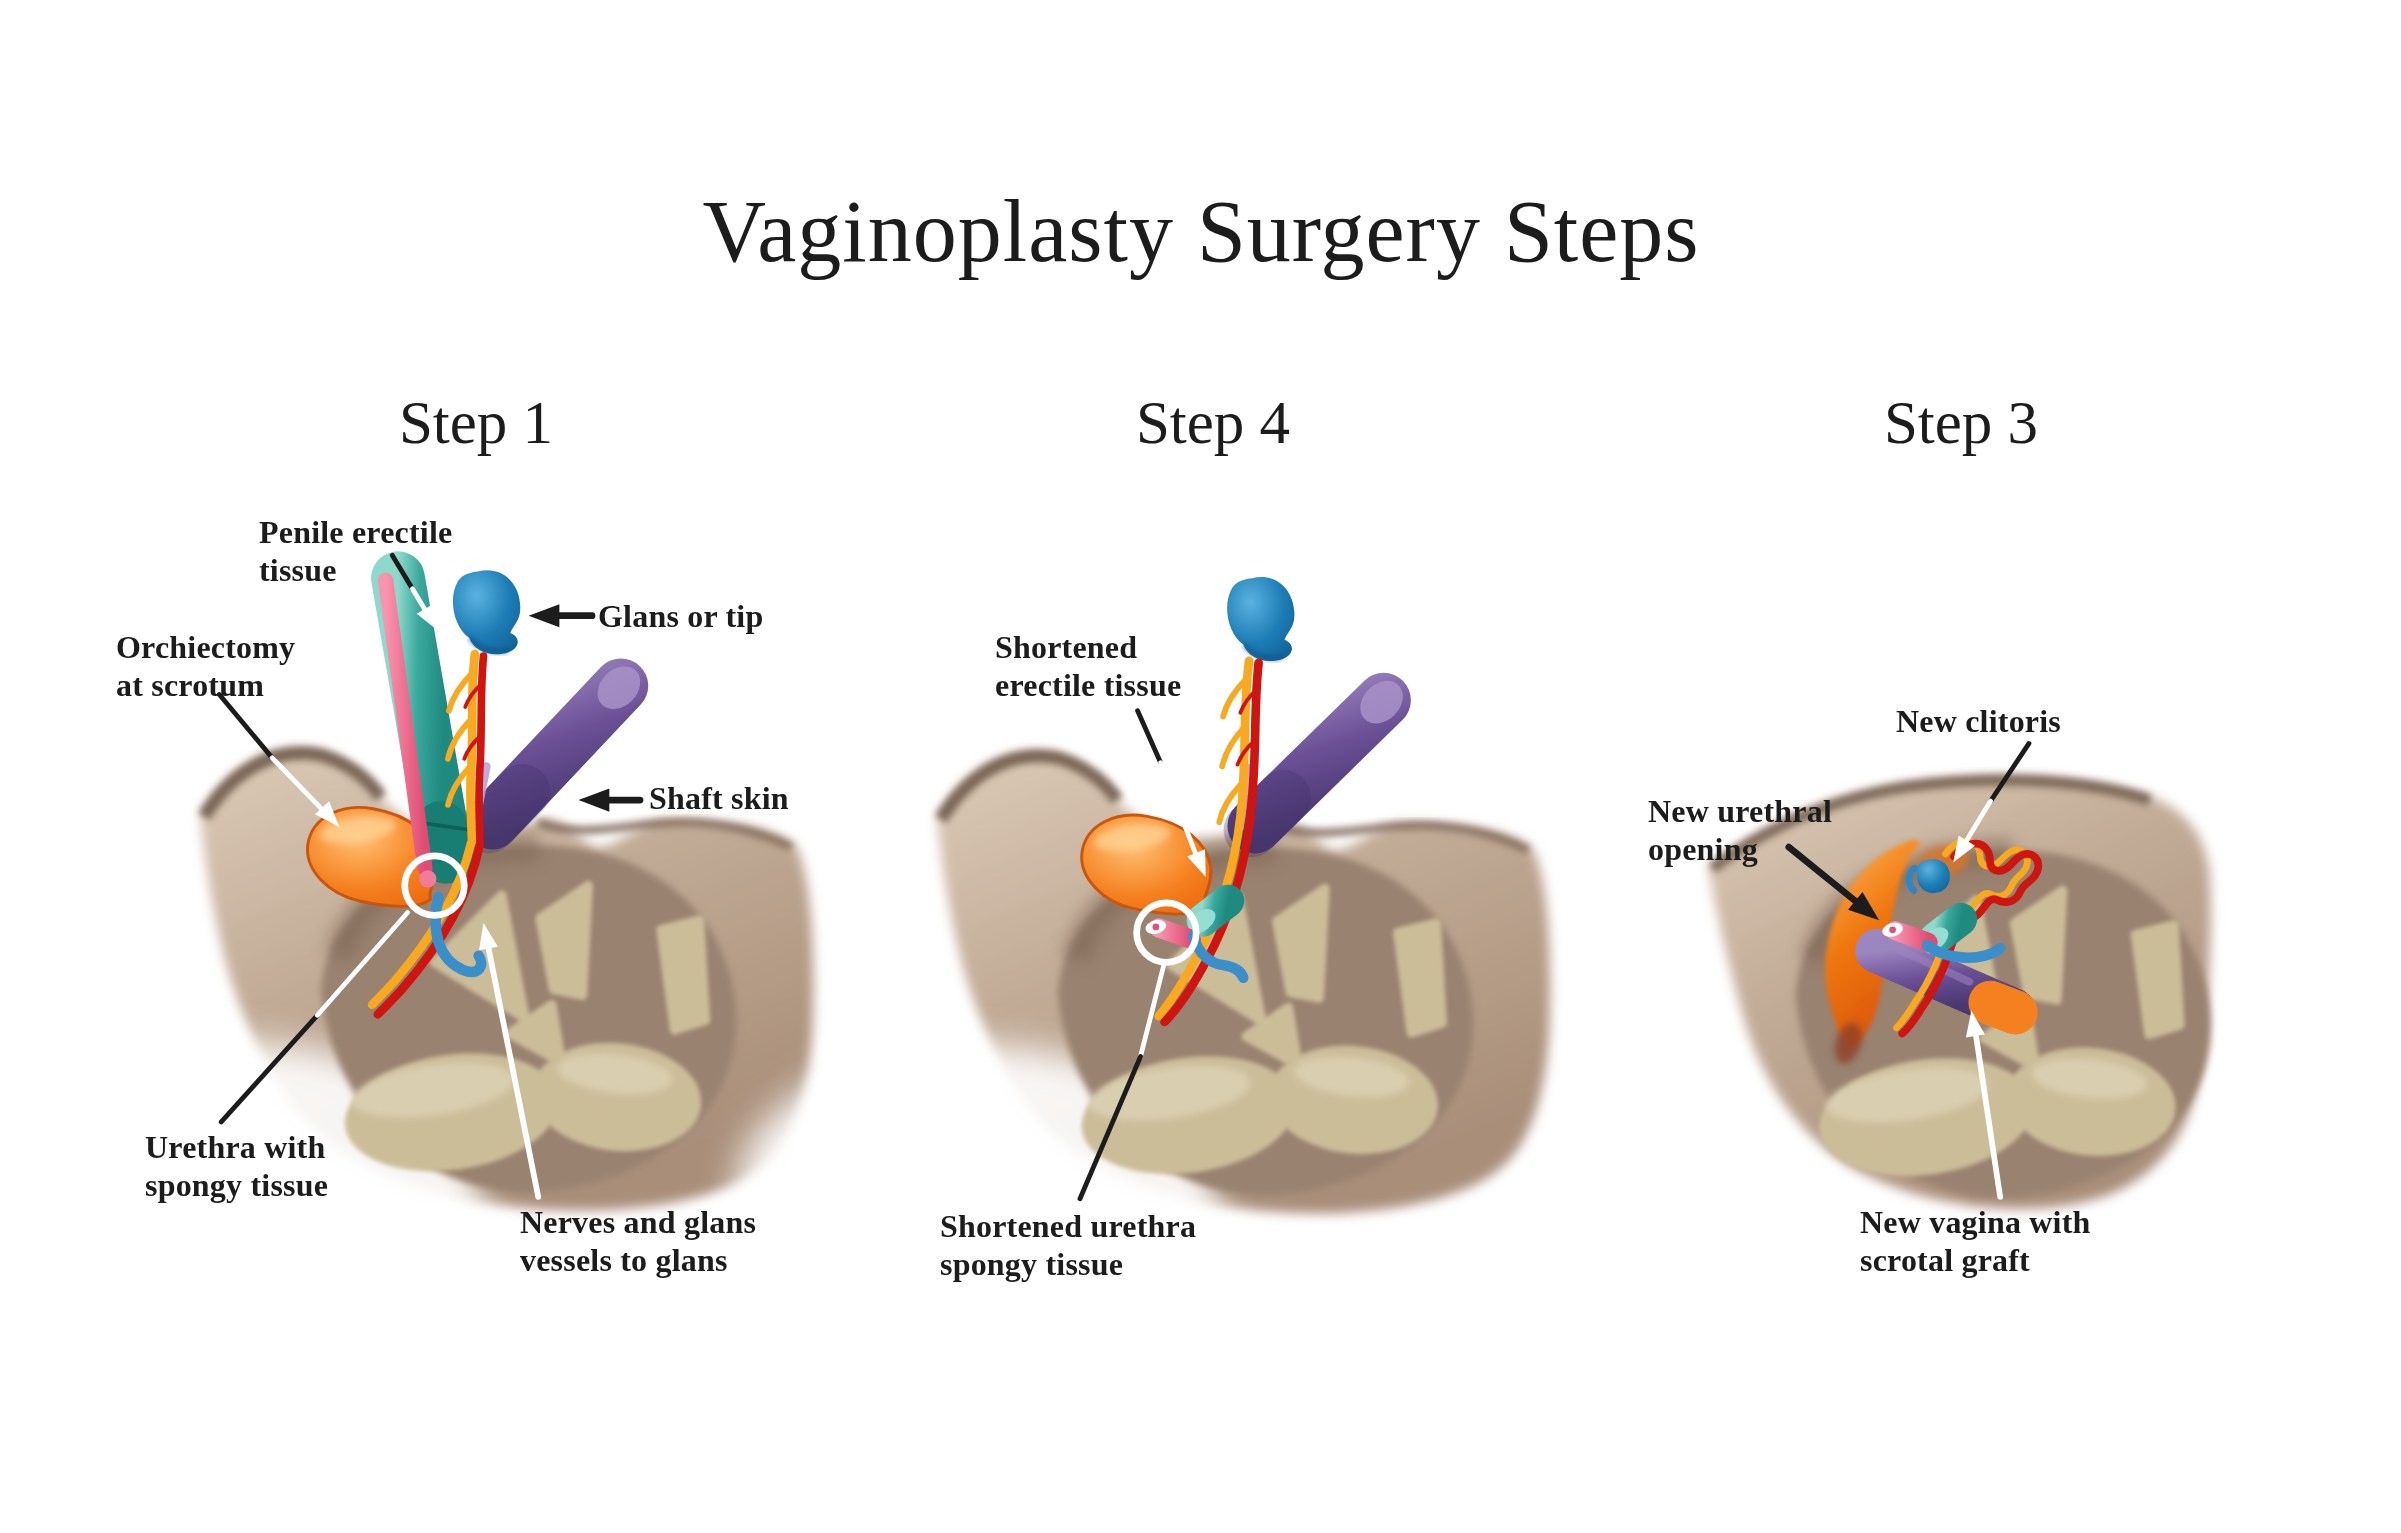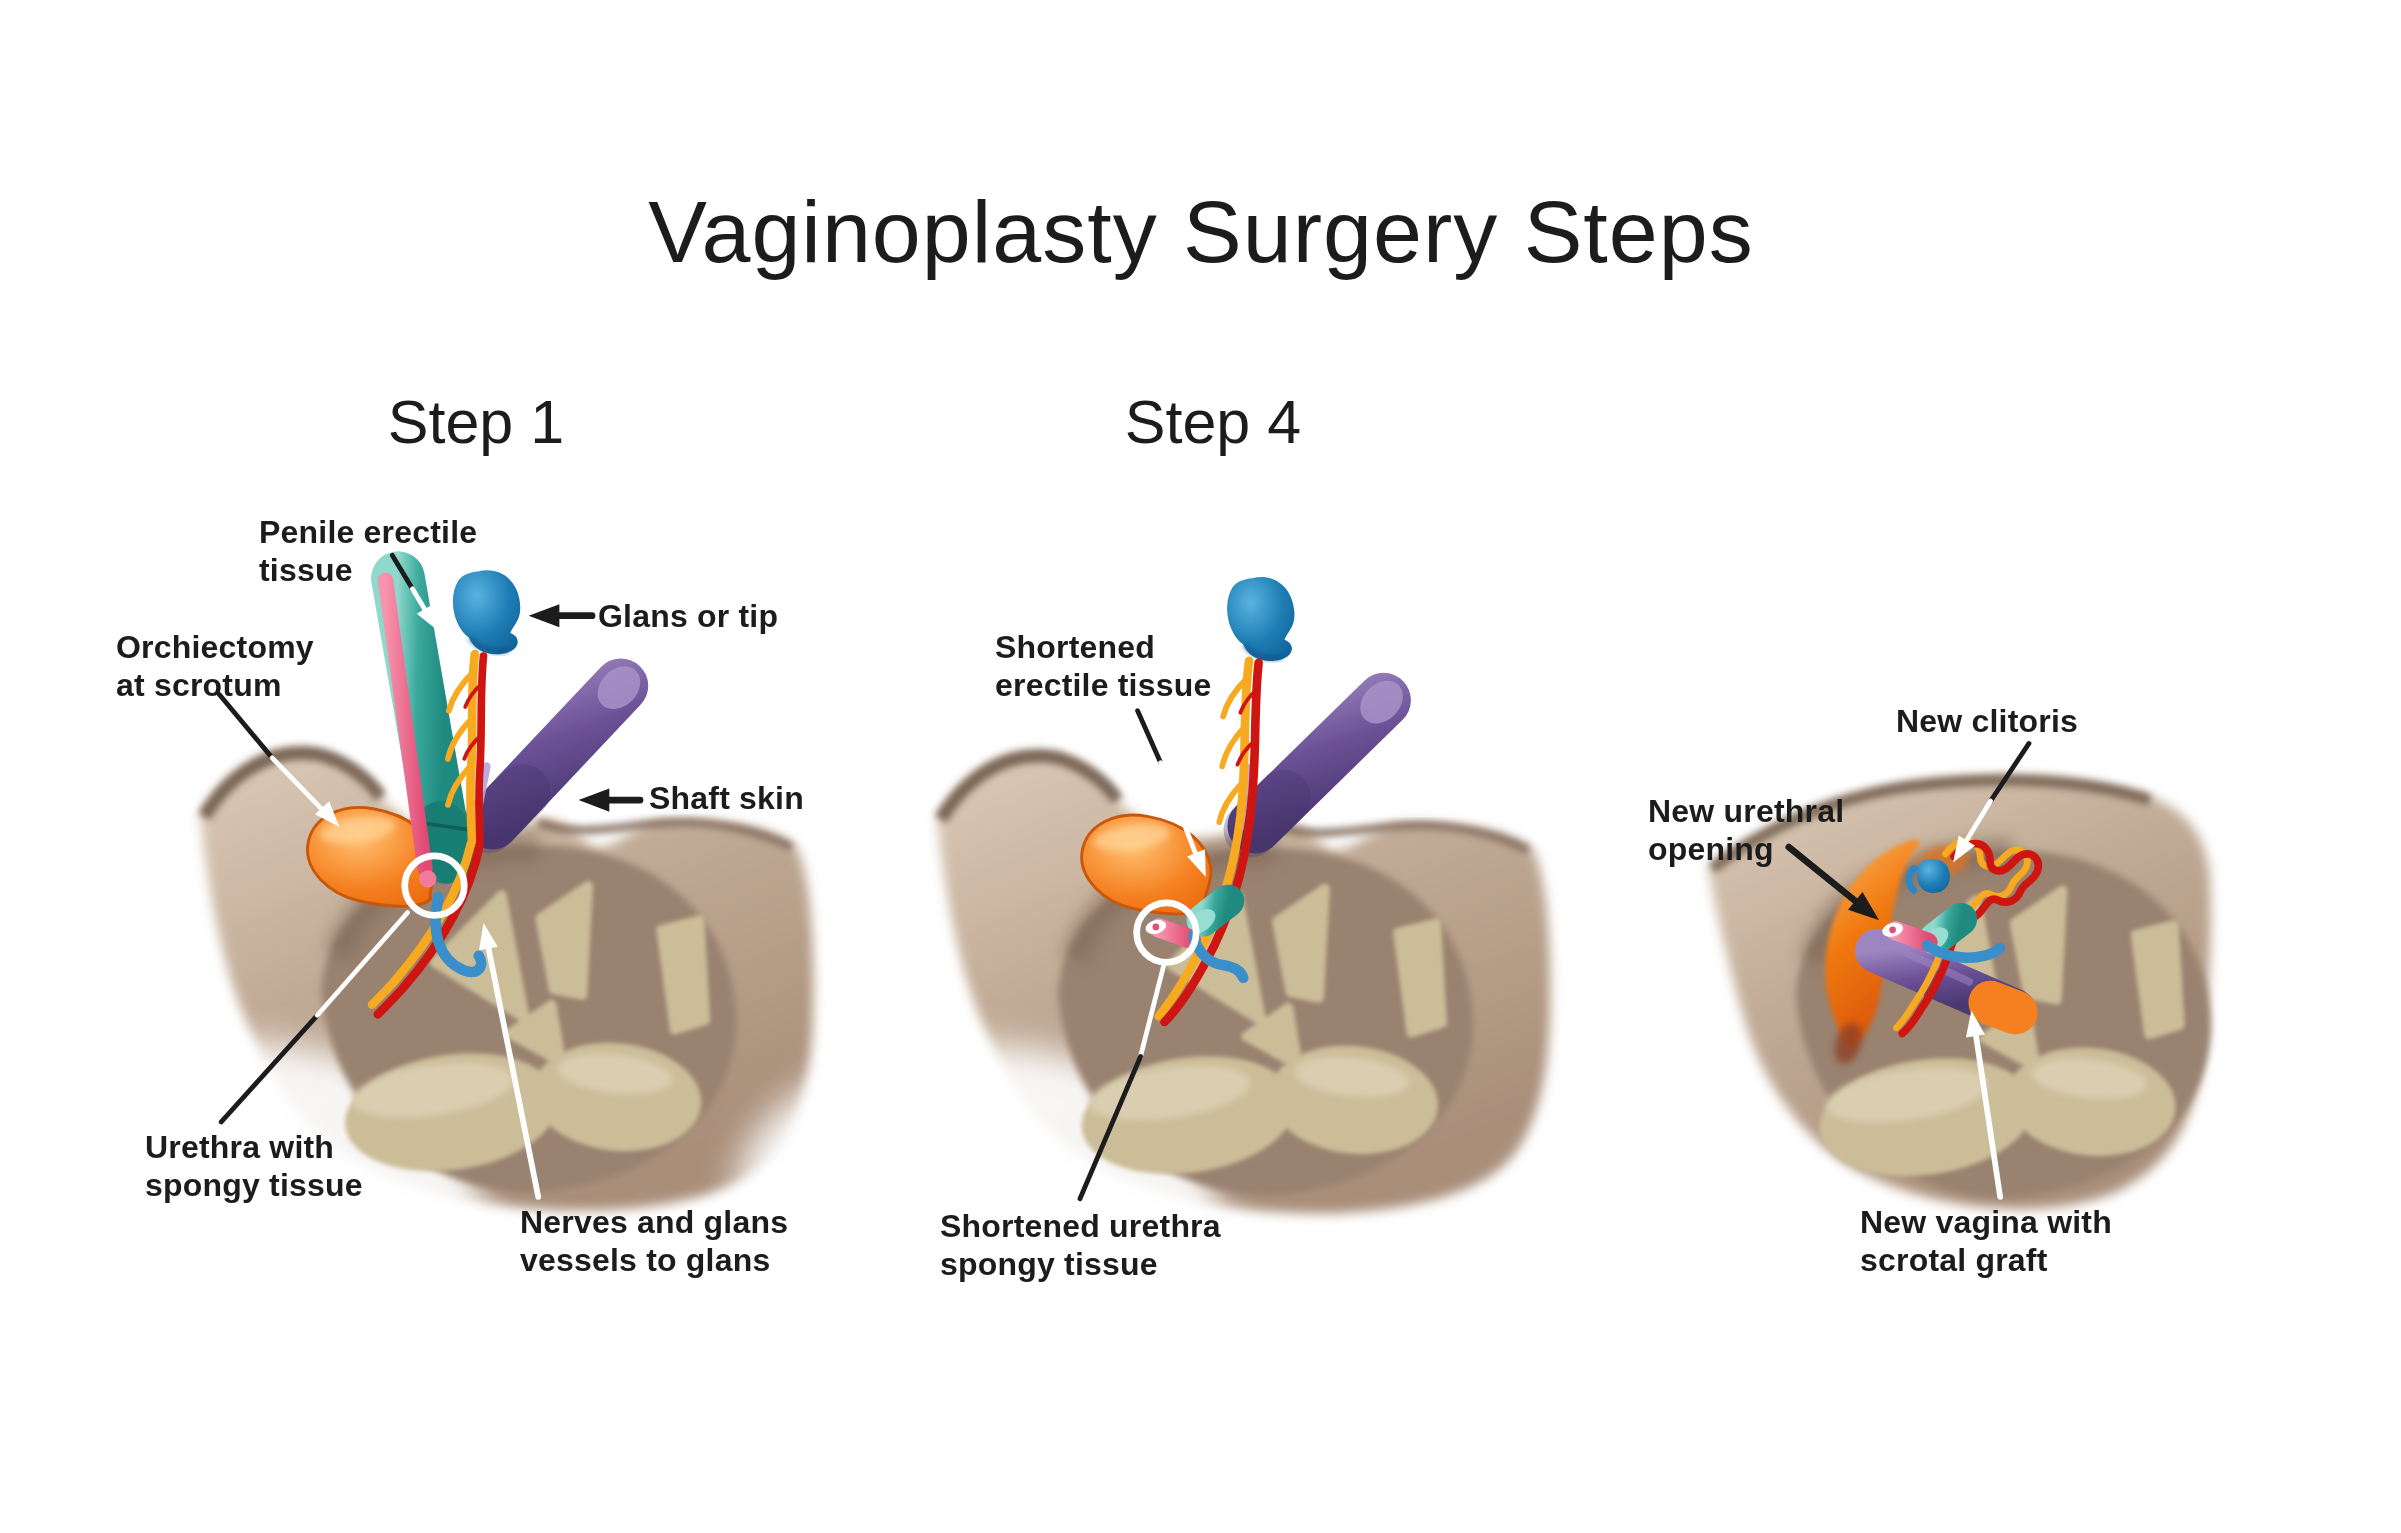--- a/index.html
+++ b/index.html
@@ -8,21 +8,21 @@
     --pink:#e8537b; --pinkLight:#f894ad; --pinkDark:#e04b74;
     --glans1:#5ab2e0; --glans2:#1d7cb4; --glans3:#0f5f95;
     --purple:#6b5096; --purpleLight:#9c86c0; --purpleDark:#4a3870;
     --orange:#f58020; --orangeLight:#ffc173; --orangeDark:#e86207;
     --yellow:#f7a91f; --red:#cf1511; --vblue:#3a8fcb;
     --skin1:#dccbb8; --skin2:#c2ac97; --skin3:#a98f7a; --ridge:#6b5444;
     --cavity:#998270; --bone:#ccbd99; --boneLight:#ddd3b6;
   }
   html,body{margin:0;padding:0;background:var(--bg);}
   #canvas{position:relative;width:2402px;height:1533px;background:var(--bg);overflow:hidden;
-          font-family:Liberation Sans, sans-serif;color:var(--text);}
+          font-family:Liberation Serif, serif;color:var(--text);}
   #art{position:absolute;left:0;top:0;}
   .title{position:absolute;left:0;right:0;top:188px;text-align:center;
          font-size:88px;font-weight:400;line-height:1;letter-spacing:1px;}
   .step-heading{position:absolute;top:392px;width:384px;text-align:center;
                 font-size:61px;font-weight:400;line-height:1;}
   #step1-heading{left:284px;} #step2-heading{left:1021px;} #step3-heading{left:1769px;}
   .lbl{position:absolute;font-size:32px;font-weight:700;line-height:1.2;
        white-space:pre-line;letter-spacing:0.2px;}
   #lbl-penile{left:259px;top:513px;}
   #lbl-glans{left:598px;top:597px;}
@@ -307,20 +307,21 @@
       <line x1="2082" y1="1246" x2="2055" y2="1066" stroke="#ffffff" stroke-width="6"></line>
       <polygon points="0,0 -27,-10 -27,10" fill="#ffffff" transform="translate(2052,1052) rotate(-99)"></polygon>
     </g>
   </g>
 </svg>
 
 <div class="title">Vaginoplasty Surgery Steps</div>
 
 <div id="step1-heading" class="step-heading">Step 1</div>
 <div id="step2-heading" class="step-heading">Step 4</div>
+<div id="step3-heading" class="step-heading">Step 3</div>
 
 <div id="lbl-penile" class="lbl">Penile erectile
 tissue</div>
 <div id="lbl-glans" class="lbl">Glans or tip</div>
 <div id="lbl-orchiectomy" class="lbl">Orchiectomy
 at scrotum</div>
 <div id="lbl-shaftskin" class="lbl">Shaft skin</div>
 <div id="lbl-urethra" class="lbl">Urethra with
 spongy tissue</div>
 <div id="lbl-nerves" class="lbl">Nerves and glans

